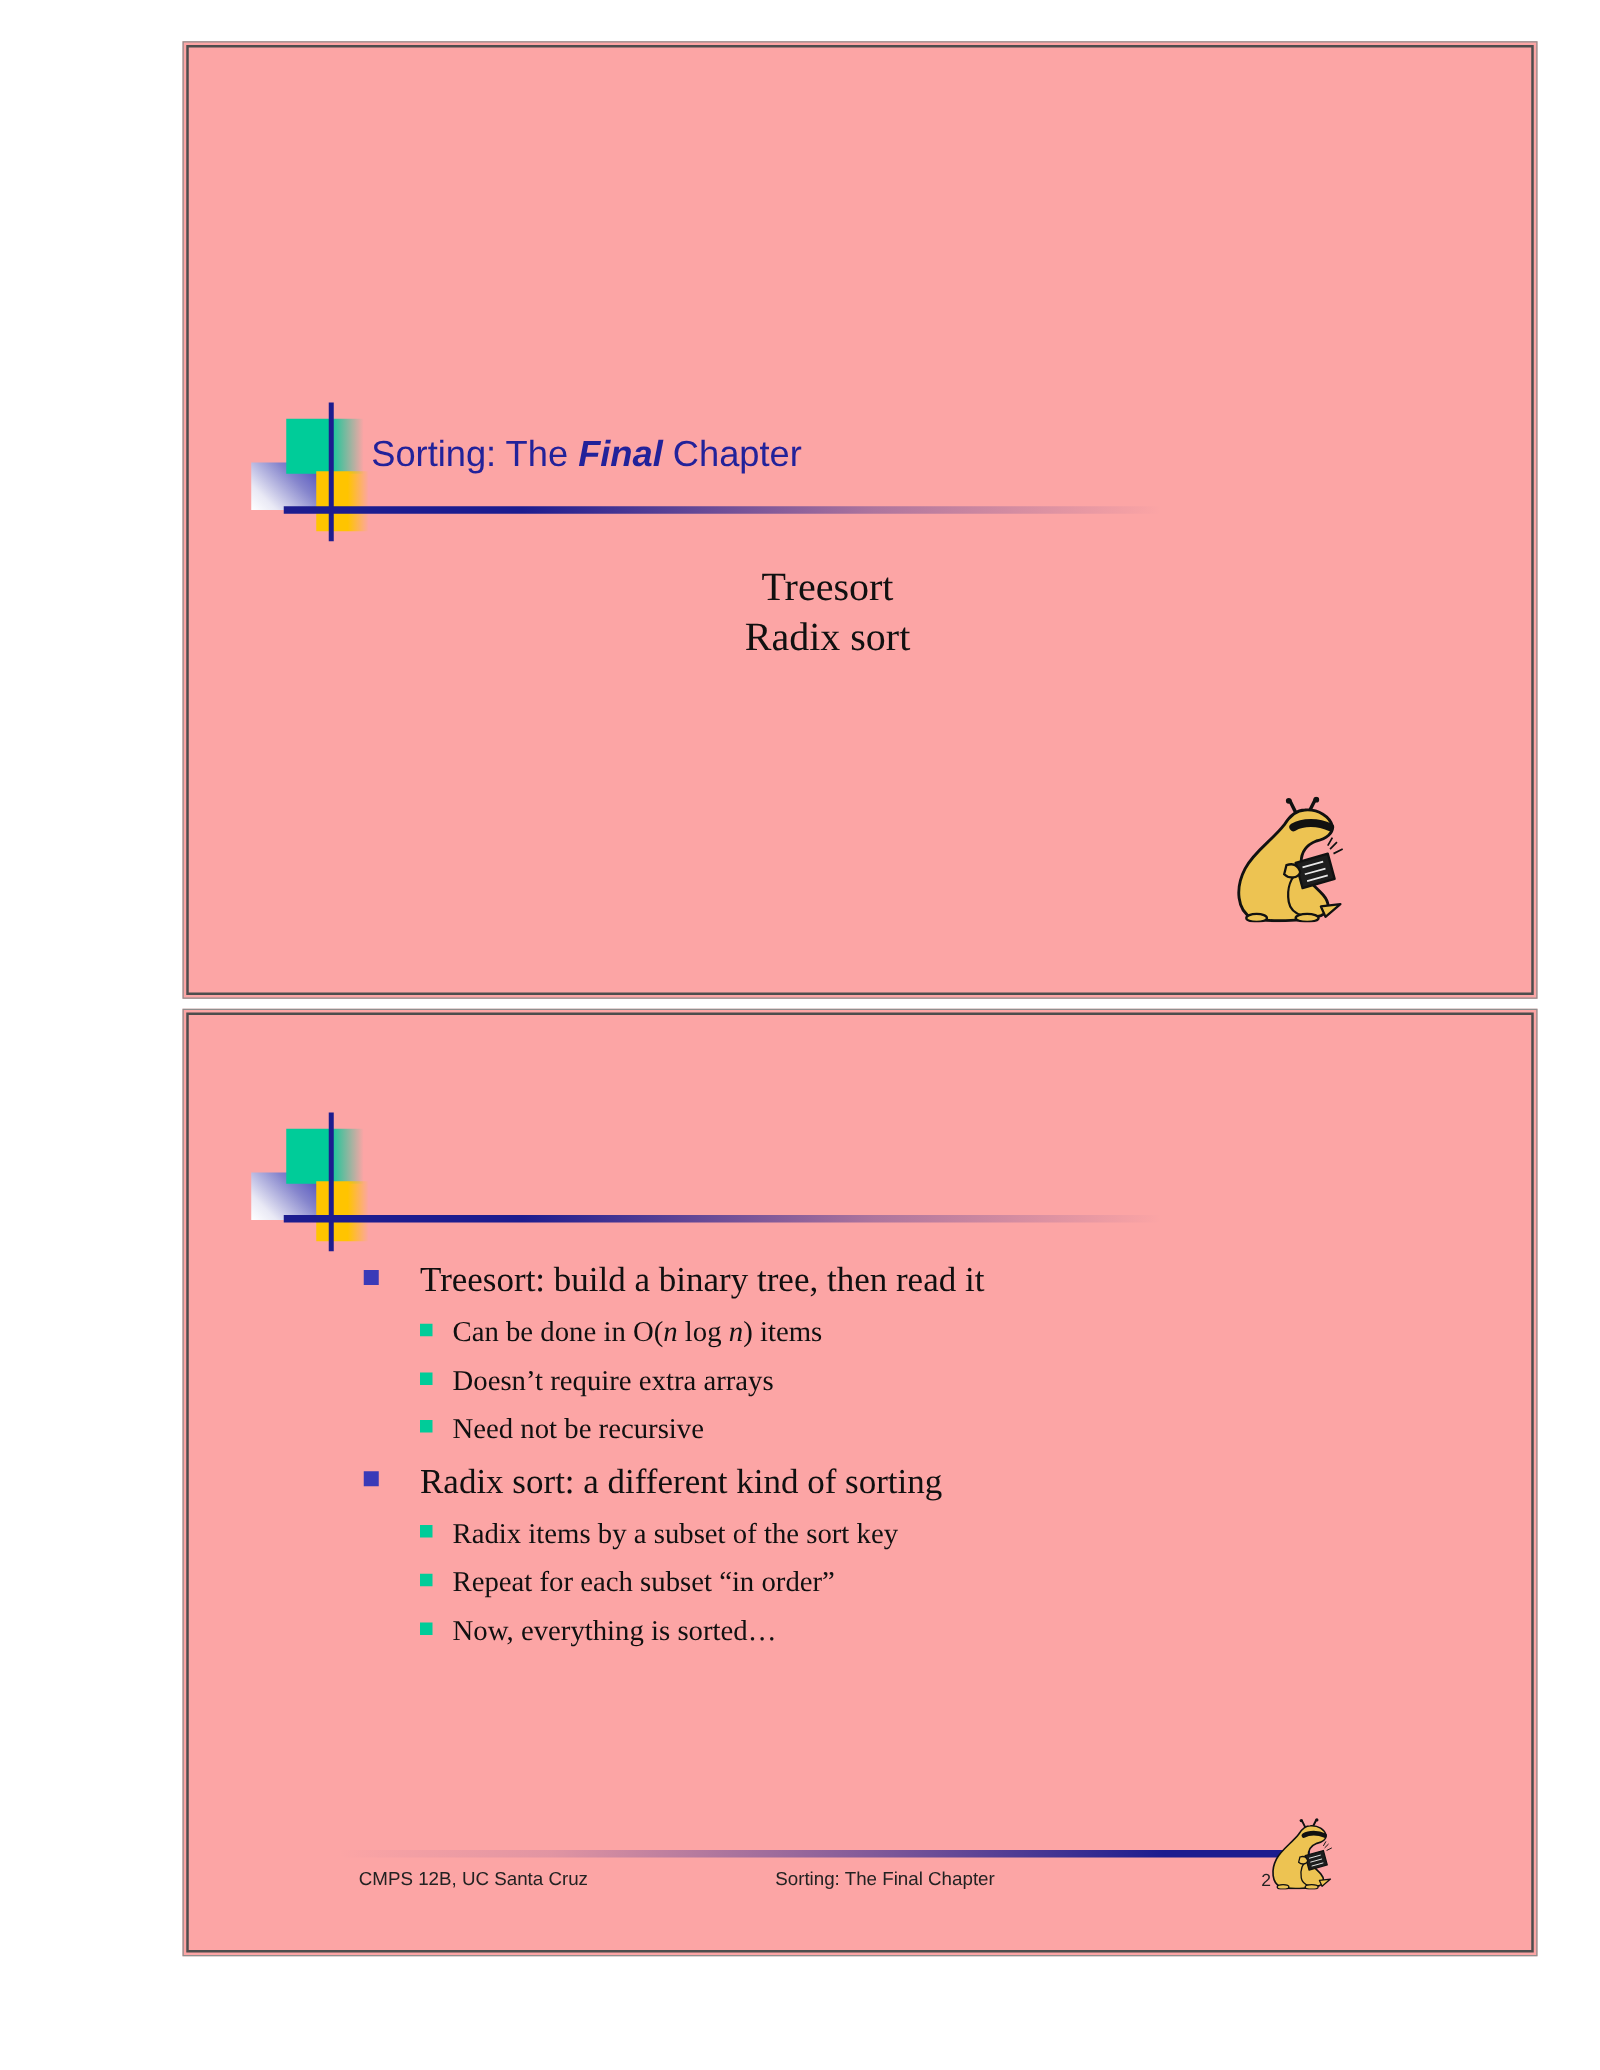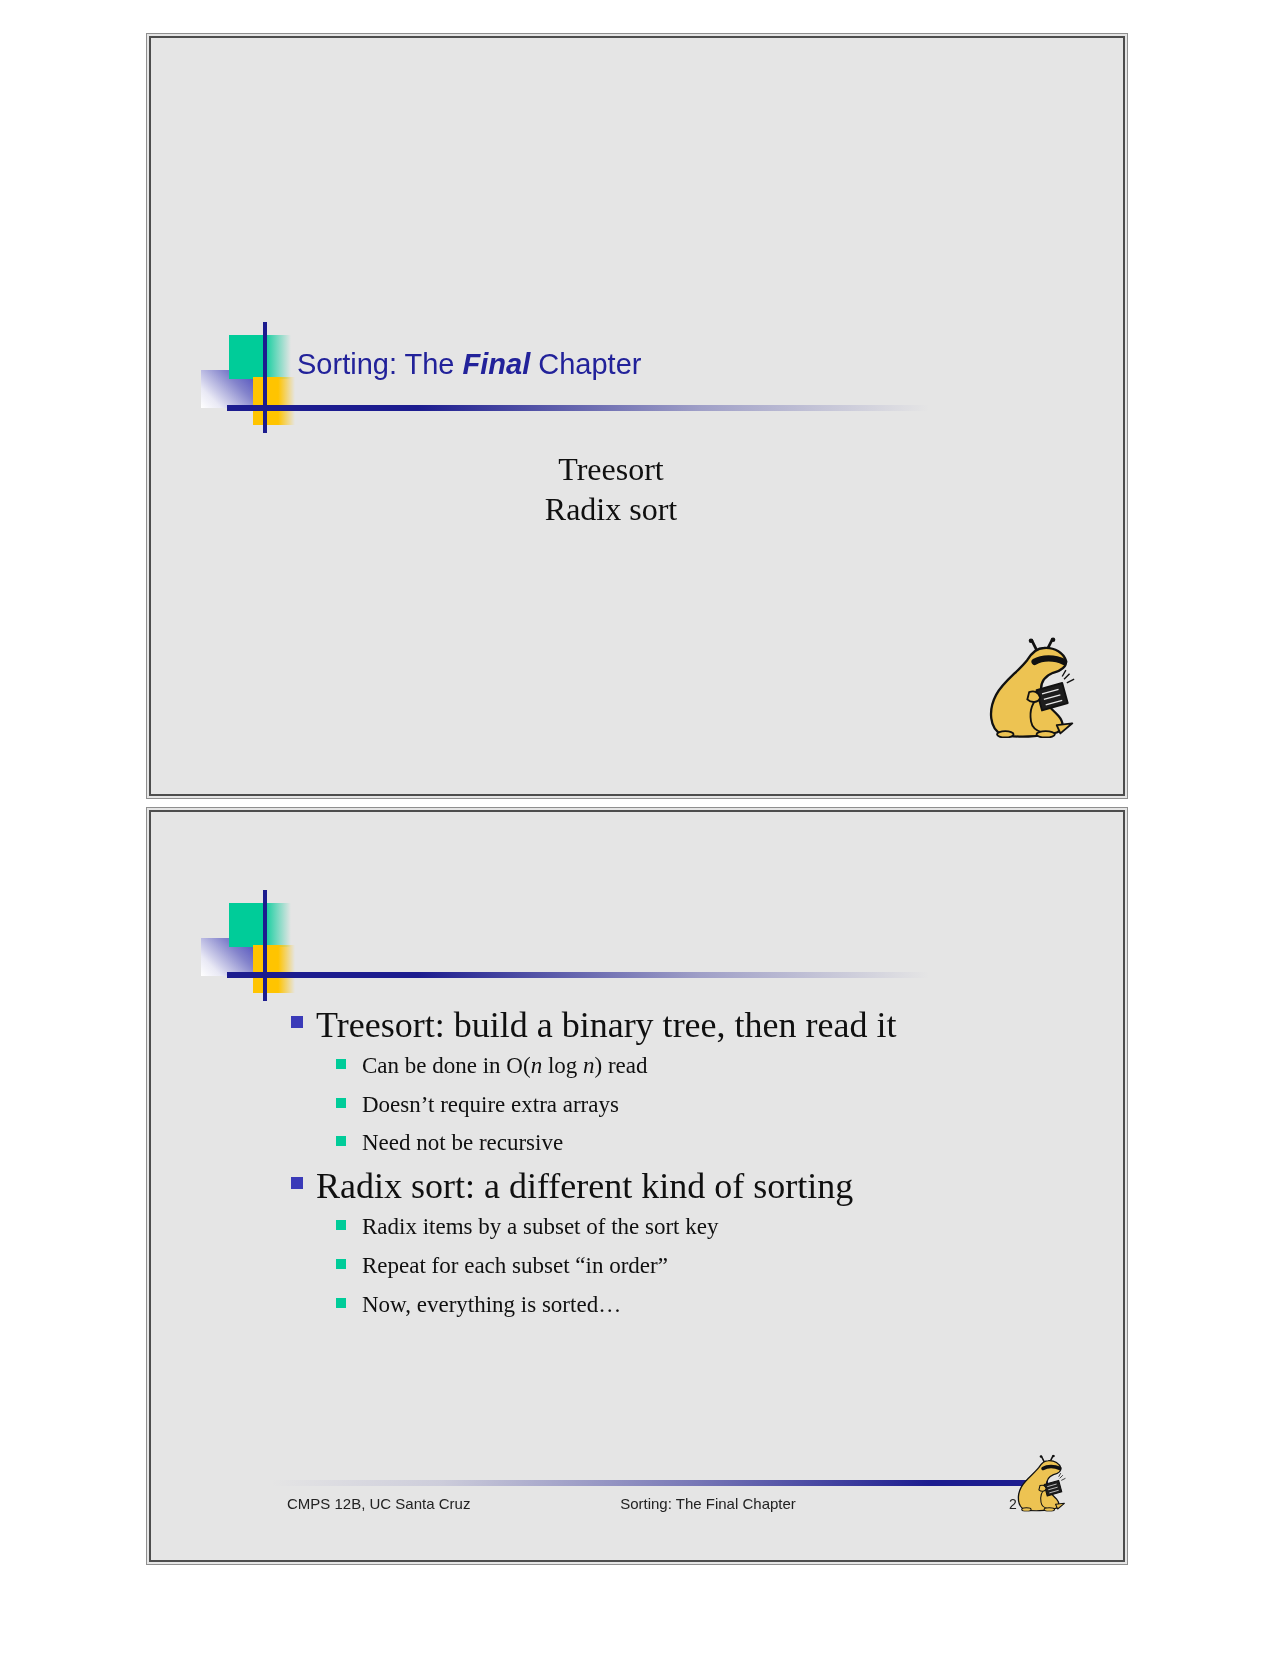--- a/index.html
+++ b/index.html
@@ -1,18 +1,18 @@
 <!DOCTYPE html>
 <html style="--title: #22229a; --rule: #1c1c8f; --teal: #00cc99; --yellow: #ffc400; --bullet_l1: #3a3ab8; --bullet_l2: #00cc99; --slug_body: #edc352;"><head>
 <meta charset="utf-8">
 <style>
   html,body{margin:0;padding:0;background:#fff;}
   .page{position:relative;width:1280px;height:1656px;background:#fff;overflow:hidden;
         font-family:"Liberation Sans",sans-serif;}
-  .slide{position:absolute;left:146px;width:982px;background:#e5e5e5;border:1px solid #8f8f8f;
+  .slide{position:absolute;left:146px;width:1084px;background:#fca5a5;border:1px solid #8f8f8f;
          padding:2px;box-sizing:border-box;}
   .slide-inner{position:relative;width:100%;height:100%;border:2px solid #4d4d4d;box-sizing:border-box;}
   .s1{top:33px;height:766px;}
   .s2{top:807px;height:758px;}
 
   
   .deco{position:absolute;left:50px;width:260px;height:130px;}
   .deco-purple{position:absolute;left:0;top:48px;width:54px;height:38px;z-index:1;
     background:linear-gradient(225deg,#4848bc 0%,#8484cc 35%,#e9e9f5 78%,#ffffff 100%);}
   .deco-teal{position:absolute;left:28px;top:13px;width:62px;height:44px;z-index:2;
@@ -28,21 +28,21 @@
     font-size:29px;line-height:34px;}
   .slide-title .emph{font-weight:bold;font-style:italic;}
 
   .subtitle-line{position:absolute;left:-26px;width:100%;text-align:center;color:#101010;
     font-family:"Liberation Serif",serif;font-size:32px;line-height:34px;}
 
   .b{position:absolute;left:0;right:0;}
   .b .sq{position:absolute;}
   .b .bt{position:absolute;color:#101010;font-family:"Liberation Serif",serif;white-space:nowrap;}
   .l1 .sq{left:140px;top:9px;width:12px;height:12px;background:var(--bullet_l1,#3a3ab8);}
-  .l1 .bt{left:165px;font-size:36px;line-height:36px;}
+  .l1 .bt{left:185px;font-size:28px;line-height:36px;}
   .l2 .sq{left:185px;top:9px;width:10px;height:10px;background:var(--bullet_l2,#00cc99);}
   .l2 .bt{left:211px;font-size:23px;line-height:31px;}
   .it{font-style:italic;}
 
   .footer-rule{position:absolute;left:119px;top:668px;width:778px;height:6px;
     background:linear-gradient(to right,rgba(28,28,143,0) 0%,rgba(28,28,143,.12) 22%,rgba(28,28,143,.55) 55%,var(--rule,#1c1c8f) 85%);}
   .footer-left{position:absolute;left:136px;top:683px;font-size:15px;color:#222;}
   .footer-center{position:absolute;left:557px;top:683px;transform:translateX(-50%);font-size:15px;color:#222;white-space:nowrap;}
   .footer-page{position:absolute;left:858px;top:684px;font-size:14px;color:#222;}
 
@@ -109,21 +109,21 @@
       </div>
       <div class="title-rule" style="top:160px"></div>
 
 
       <div class="b l1" style="top:195px">
         <span class="sq"></span>
         <span class="bt"><span>Treesort: build a binary tree, then read it</span></span>
       </div>
       <div class="b l2" style="top:238px">
         <span class="sq"></span>
-        <span class="bt"><span>Can be done in O(</span><span class="it">n</span><span> log </span><span class="it">n</span><span>) read</span></span>
+        <span class="bt"><span>Can be done in O(</span><span class="it">n</span><span> log </span><span class="it">n</span><span>) items</span></span>
       </div>
       <div class="b l2" style="top:277px">
         <span class="sq"></span>
         <span class="bt"><span>Doesn’t require extra arrays</span></span>
       </div>
       <div class="b l2" style="top:315px">
         <span class="sq"></span>
         <span class="bt"><span>Need not be recursive</span></span>
       </div>
       <div class="b l1" style="top:356px">

